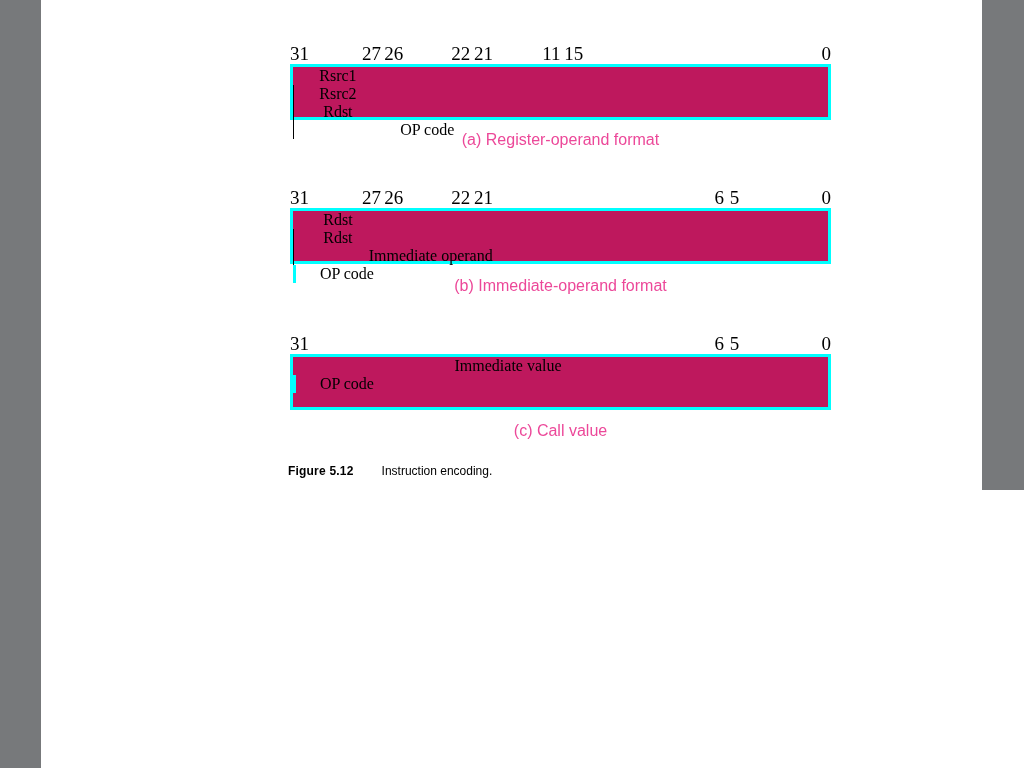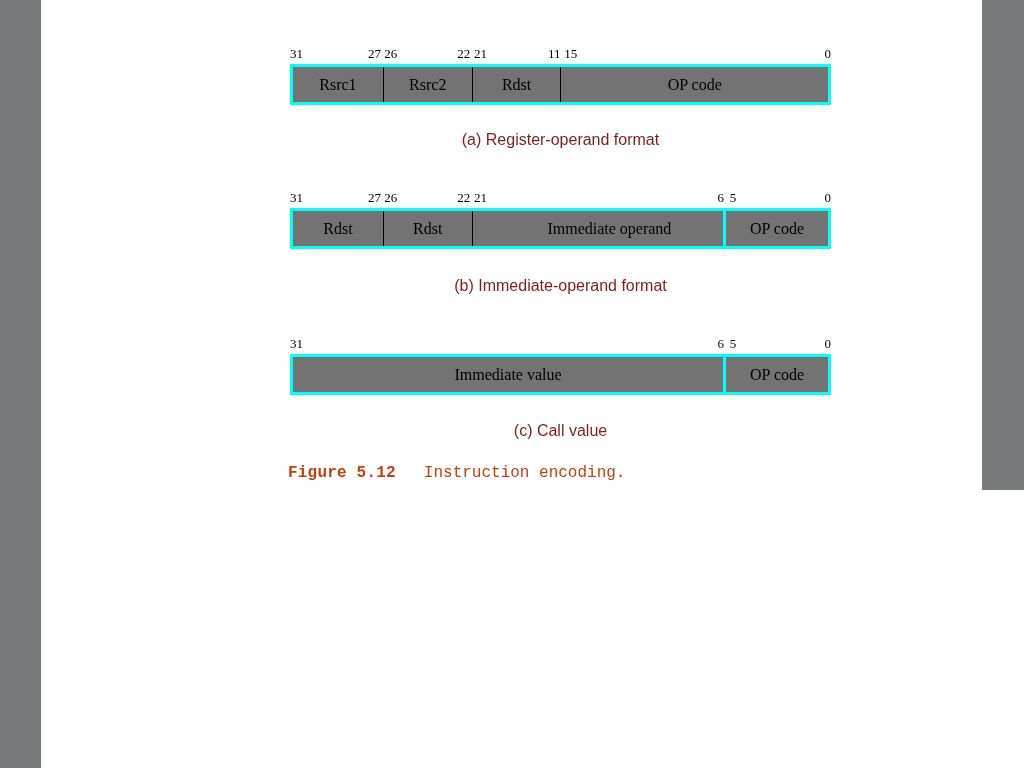--- a/index.html
+++ b/index.html
@@ -47,36 +47,37 @@
   .diagram-c { top: 334px; }
 
   
   .bit-ruler {
     position: relative;
     height: 20px;
   }
   .bit-num {
     position: absolute;
     top: 0;
-    font-size: 13px;
+    font-size: 19px;
     line-height: 20px;
     color: #000000;
     white-space: nowrap;
   }
   .bit-num.left  { transform: translateX(0); }
   .bit-num.right { transform: translateX(-100%); }
 
   
   .field-box {
     position: relative;
     display: flex;
-    height: 41px;
+    height: 56px;
     box-sizing: border-box;
     border: 3px solid #00ffff;
-    background: #737373;
+    background: #be185d;
+    flex-direction: column;
   }
   .field {
     position: relative;
     display: flex;
     align-items: center;
     justify-content: center;
     font-size: 16px;
     color: #000000;
     box-sizing: border-box;
     white-space: nowrap;
@@ -89,34 +90,34 @@
   }
 
   
   .sub-caption {
     position: absolute;
     width: 541px;
     left: 290px;
     text-align: center;
     font-family: "Liberation Sans", sans-serif;
     font-size: 16px;
-    color: #7f1d1d;
+    color: #ec4899;
   }
   .cap-a { top: 131px; }
   .cap-b { top: 277px; }
   .cap-c { top: 422px; }
 
   
   .figure-caption {
     position: absolute;
     left: 288px;
     top: 464px;
-    font-family: Liberation Mono, monospace;
-    font-size: 16px;
-    color: #c2410c;
+    font-family: Liberation Sans, sans-serif;
+    font-size: 12px;
+    color: #000000;
     white-space: nowrap;
   }
   .figure-caption .fig-label {
     font-weight: bold;
     letter-spacing: 0.2px;
   }
   .figure-caption .fig-text {
     font-weight: normal;
     margin-left: 28px;
   }

